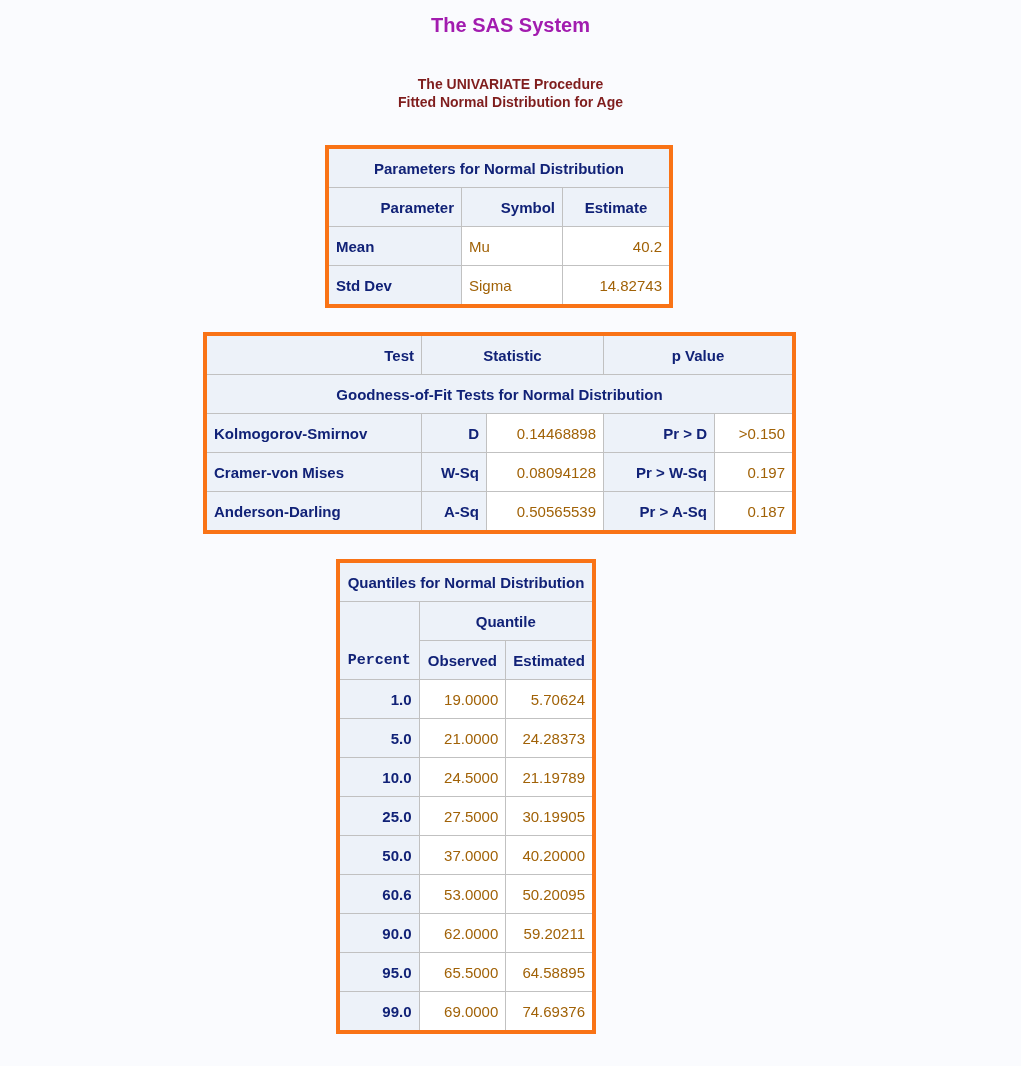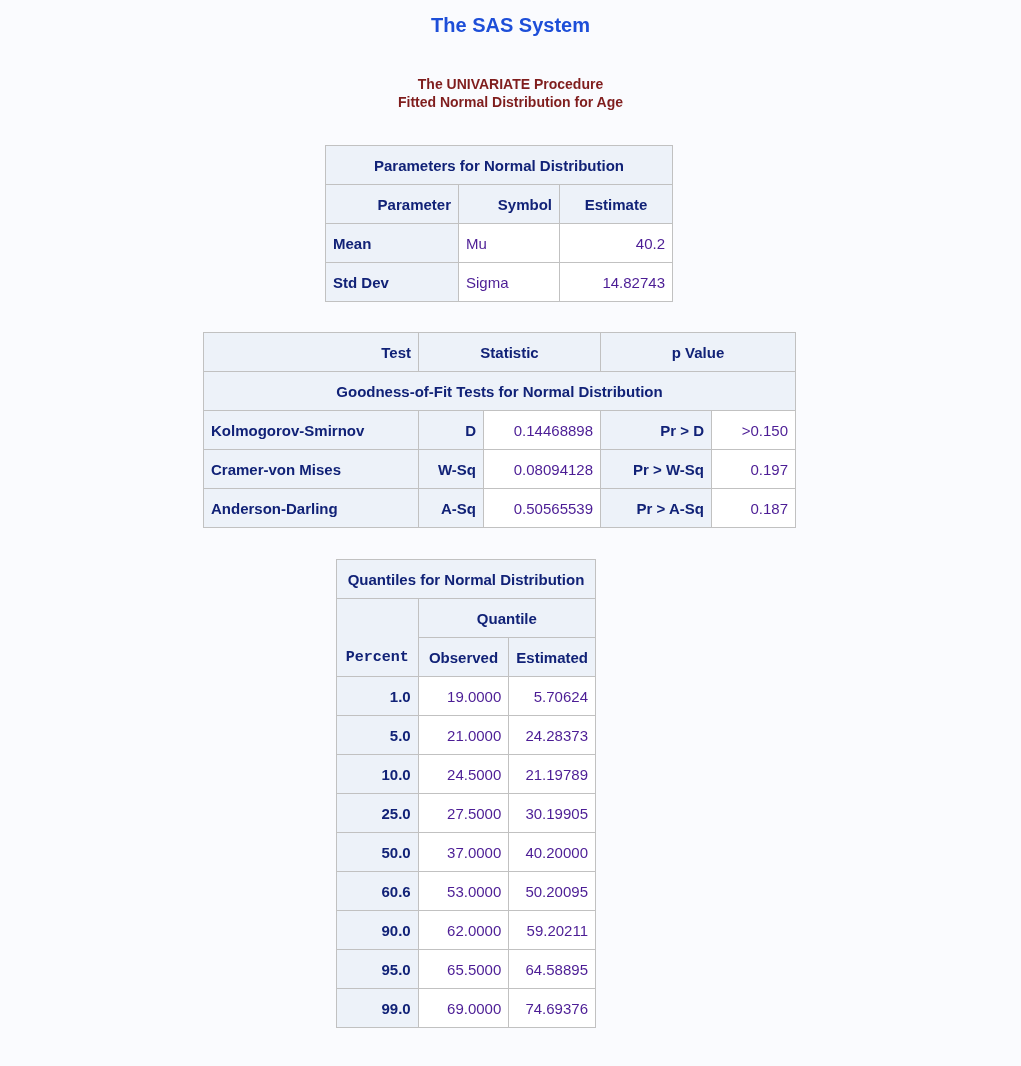--- a/index.html
+++ b/index.html
@@ -7,47 +7,47 @@
     width: 1021px; height: 1066px;
     background: #fafbfe;
     font-family: "Liberation Sans", sans-serif;
     color: #000;
     position: relative;
     overflow: hidden;
   }
   .system-title {
     position: absolute; top: 14px; left: 0; width: 1021px;
     text-align: center; font-weight: bold; font-size: 20px;
-    color: #1d4ed8;
+    color: #a21caf;
   }
   .proc-title {
     position: absolute; top: 75px; left: 0; width: 1021px;
     text-align: center; font-weight: bold; font-size: 14px;
     color: #7f1d1d; line-height: 18px;
   }
   table.sas {
     position: absolute;
     border-collapse: collapse;
-    border: 1px solid #f97316;
+    border: 4px solid #f97316;
     font-size: 15px;
   }
   table.sas th, table.sas td {
     border: 1px solid #c1c1c1;
     height: 38px;
     padding: 0 7px;
     white-space: nowrap;
   }
   table.sas th {
     background: #edf2f9;
     color: #112277;
     font-weight: bold;
   }
   table.sas td {
     background: #ffffff;
-    color: #4c1d95;
+    color: #a16207;
     font-family: "Liberation Sans", sans-serif;
   }
   th.caption { text-align: center; height: 39px; }
   th.left { text-align: right; }
   th.center { text-align: center; }
   th.right { }
   td.num { text-align: right; }
   td.left { text-align: left; }
   th.rowhead { text-align: left; }
   th.rowhead-r { text-align: right; }

